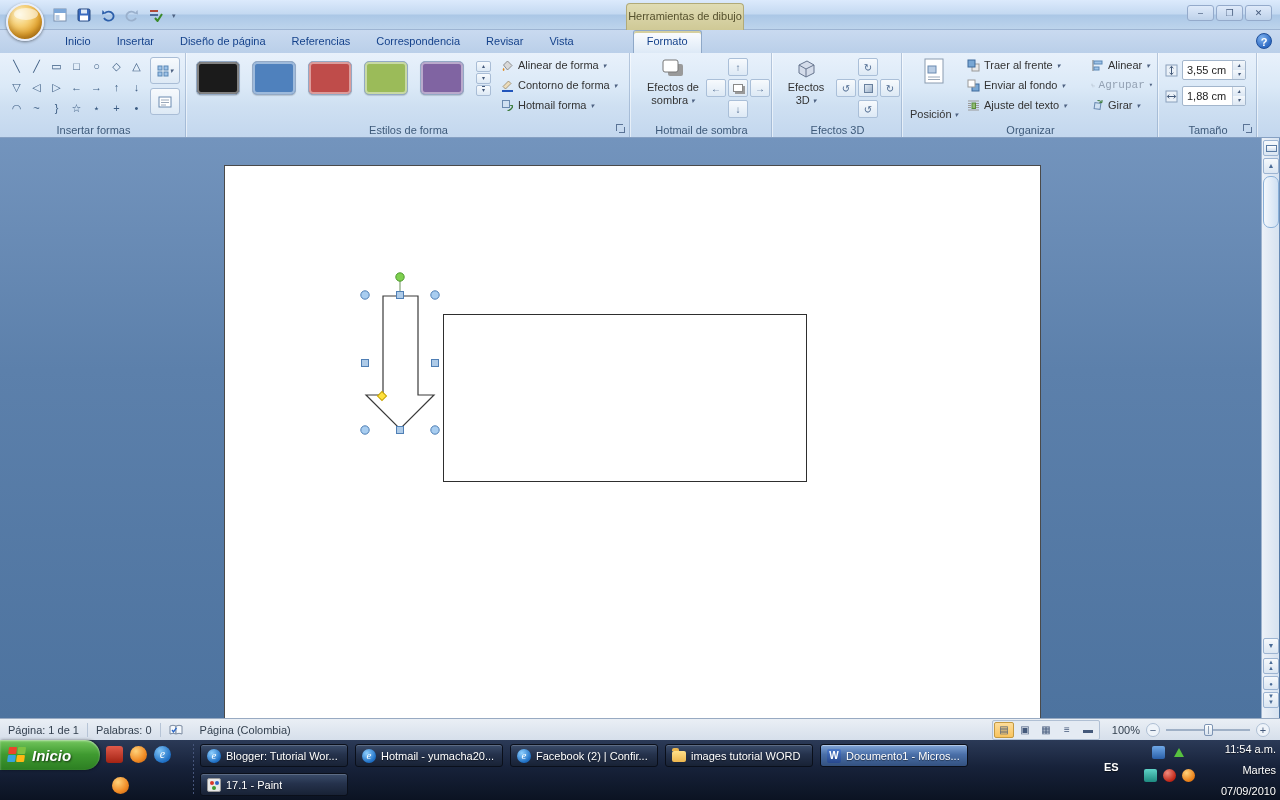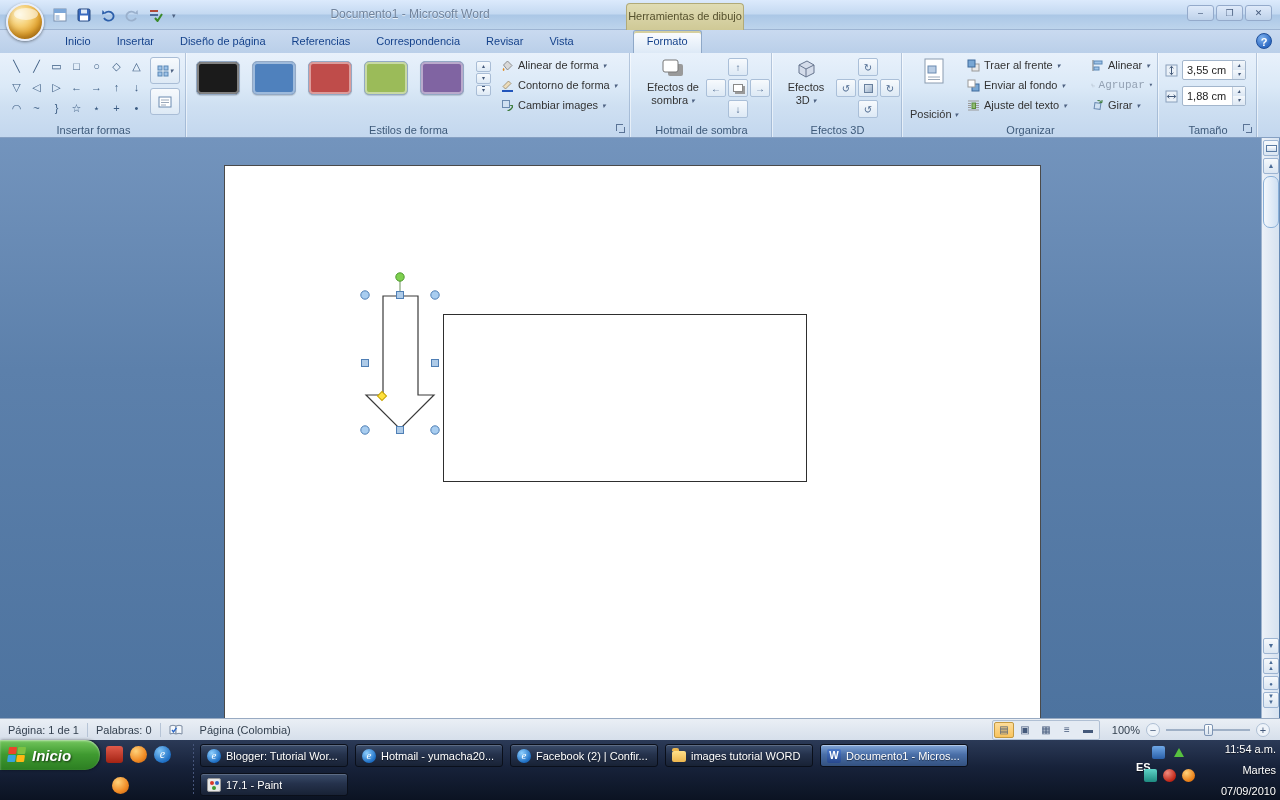--- a/index.html
+++ b/index.html
@@ -200,21 +200,21 @@
     font-family:"Liberation Serif",serif; text-align:center; line-height:13px; }
   .ico-folder { background:linear-gradient(#ffe08a,#edb64d); border-radius:2px; margin-top:2px; height:11px; }
   .ico-folder::before { content:""; position:absolute; top:-3px; left:0; width:7px; height:3px;
     background:#edb64d; border-radius:2px 2px 0 0; }
   .ico-word { background:linear-gradient(#4a78c8,#27488e); border-radius:2px; }
   .ico-word::after { content:"W"; position:absolute; inset:0; color:#fff; font-size:10px; font-weight:bold;
     text-align:center; line-height:14px; }
   .ico-paint { background:#e8e8e8; border:1px solid #9a9a9a; border-radius:2px; }
   .ico-paint::after { content:""; position:absolute; left:2px; top:2px; width:4px; height:4px; border-radius:50%;
     background:#d8372a; box-shadow:5px 0 0 #2f62c4, 2px 5px 0 #3f9a30; }
-  .lang { position:absolute; left:1136px; top:21px; color:#fff; font-size:11px; font-weight:bold;
+  .lang { position:absolute; left:1104px; top:21px; color:#fff; font-size:11px; font-weight:bold;
     text-shadow:0 1px 1px rgba(0,0,0,.6); }
   .trayicons { position:absolute; left:1142px; top:5px; width:58px; height:50px; }
   .tico { position:absolute; width:13px; height:13px; border-radius:2px; }
   .tico.blue { left:10px; top:1px; background:linear-gradient(#6fa8e8,#2a5fa8); }
   .tico.green-up { left:30px; top:1px; background:transparent; }
   .tico.green-up::after { content:""; position:absolute; left:2px; top:2px; width:0; height:0;
     border-left:5px solid transparent; border-right:5px solid transparent; border-bottom:9px solid #57c13f; }
   .tico.teal { left:2px; top:24px; background:linear-gradient(#5fd4c8,#1e8a80); }
   .tico.red { left:21px; top:24px; border-radius:50%; background:radial-gradient(circle at 35% 30%,#f08a7e,#c02515 70%); }
   .tico.orange2 { left:40px; top:24px; border-radius:50%; background:radial-gradient(circle at 35% 30%,#ffd27a,#e87c14 70%); }
@@ -260,21 +260,20 @@
       </span>
       <span class="qico">
         <svg width="14" height="14" viewBox="0 0 14 14">
             <rect x="1" y="2" width="8" height="2" fill="#b04a3a"></rect>
             <rect x="1" y="6" width="8" height="2" fill="#4a6a9a"></rect>
             <path d="M6 10 l2.5 3 L13 6" fill="none" stroke="#3a8a2a" stroke-width="2"></path>
           </svg>
       </span>
       <span class="drop"></span>
     </div>
-    <div class="title">Documento1 - Microsoft Word</div>
     <div class="ctxhdr">Herramientas de dibujo</div>
     <div class="winctl">
       <span class="wbtn">–</span>
       <span class="wbtn">❐</span>
       <span class="wbtn">✕</span>
     </div>
   </div>
 
   <div class="tabsrow">
     <div class="tabs">
@@ -367,21 +366,21 @@
             </svg>
           <span>Contorno de forma</span>
           <i class="drop"></i>
         </div>
         <div class="rbtn">
           <svg width="13" height="13" viewBox="0 0 13 13">
               <rect x="1.5" y="1.5" width="7" height="7" fill="#cfe0f2" stroke="#6a8ab0"></rect>
               <path d="M6.5 11.5 a5 5 0 0 0 5-5" fill="none" stroke="#3a7a3a" stroke-width="1.2"></path>
               <path d="M11.5 8.8 v-2.3 h-2.3" fill="none" stroke="#3a7a3a"></path>
             </svg>
-          <span>Cambiar images</span>
+          <span>Hotmail forma</span>
           <i class="drop"></i>
         </div>
       </div>
       <div class="group-label">Estilos de forma</div>
       <span class="dlg"></span>
     </div>
 
     <div class="group g-shadow">
       <div class="bigbtn" style="left:12px; top:2px; width:58px;">
         <svg width="26" height="22" viewBox="0 0 26 22">

